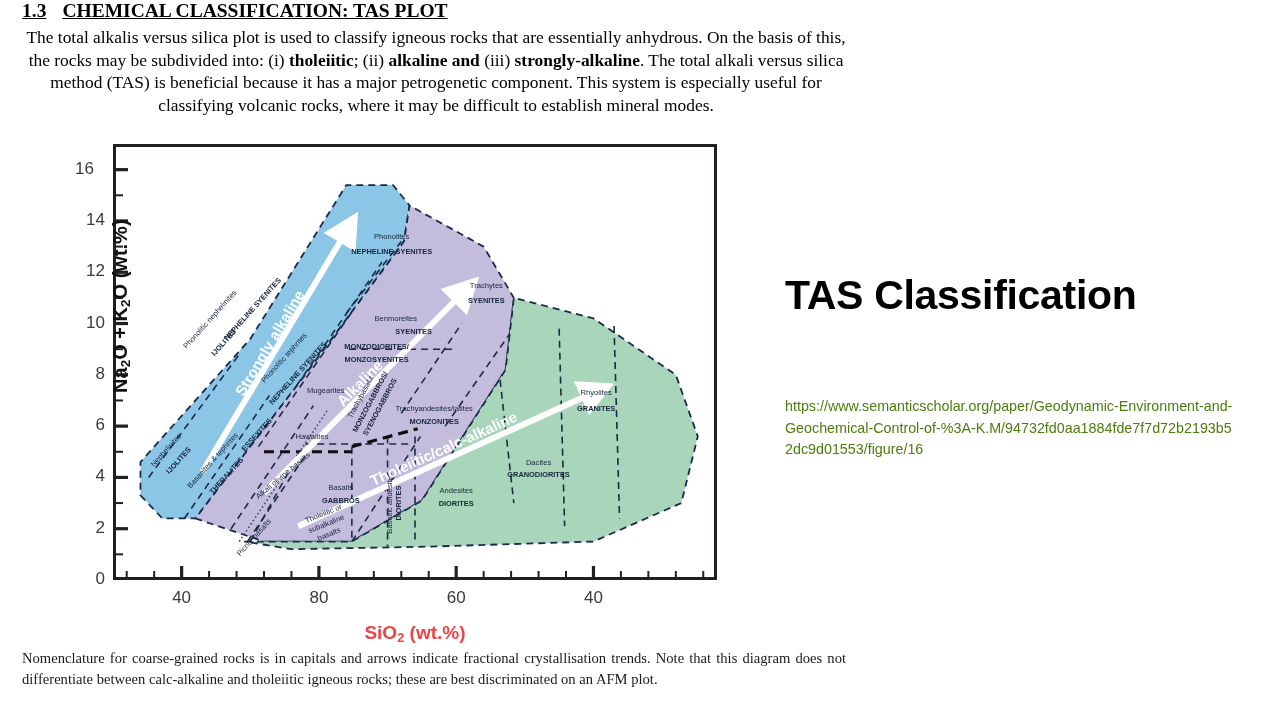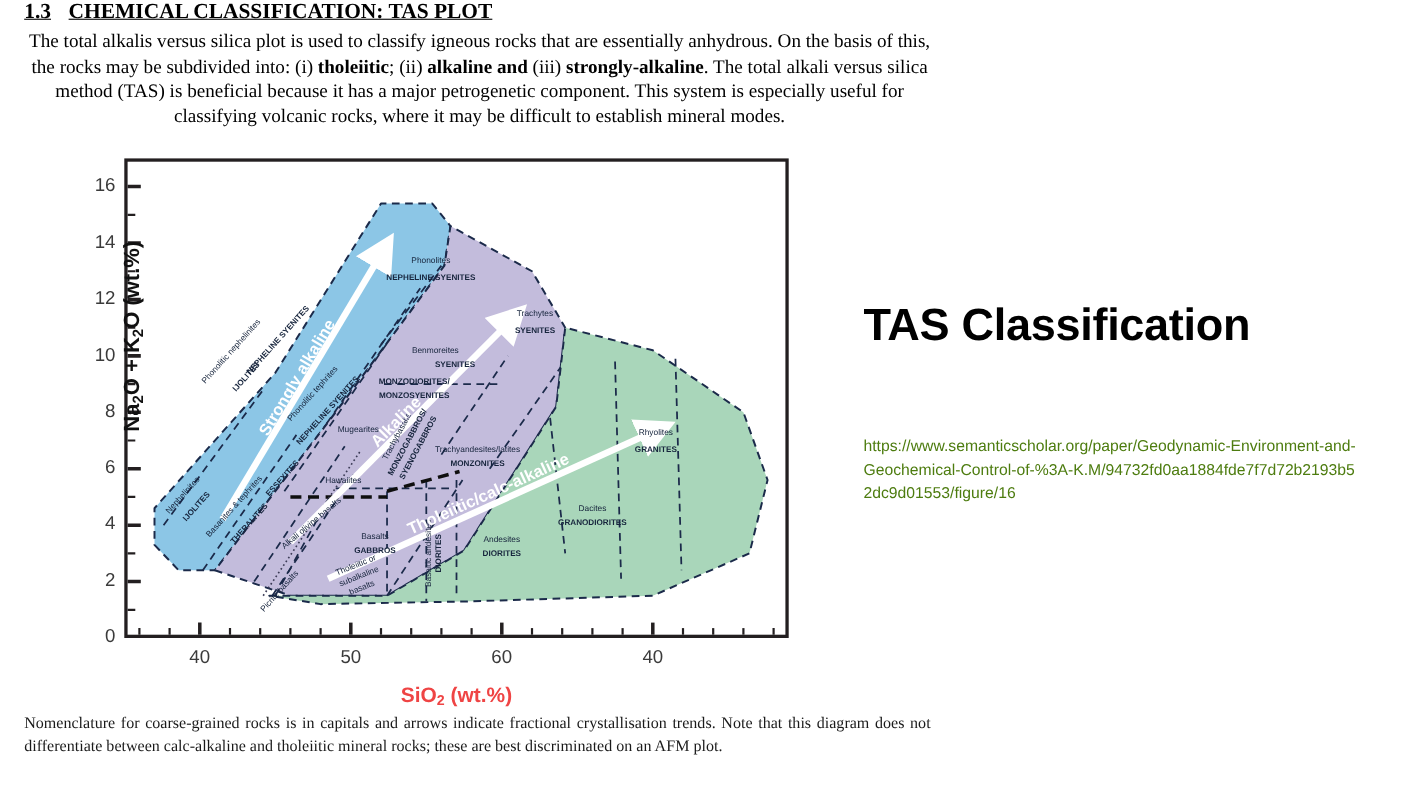--- a/index.html
+++ b/index.html
@@ -195,34 +195,34 @@
           <line x1="3" y1="102.58823529411768" x2="10" y2="102.58823529411768" stroke="#231f20" stroke-width="2"></line>
           <line x1="3" y1="76.94117647058823" x2="15" y2="76.94117647058823" stroke="#231f20" stroke-width="3.2"></line>
           <line x1="3" y1="51.29411764705884" x2="10" y2="51.29411764705884" stroke="#231f20" stroke-width="2"></line>
           <line x1="3" y1="25.64705882352939" x2="15" y2="25.64705882352939" stroke="#231f20" stroke-width="3.2"></line>
         </g>
     </svg>
     <div id="ylabel">Na<sub>2</sub>O + K<sub>2</sub>O (wt.%)</div>
     <div id="xlabel">SiO<sub>2</sub> (wt.%)</div>
     <div id="tick-labels">
         <div class="ax-label ax-label-x" style="left: 43.6364px; top: 444px; width: 50px;">40</div>
-        <div class="ax-label ax-label-x" style="left: 180.909px; top: 444px; width: 50px;">50</div>
+        <div class="ax-label ax-label-x" style="left: 180.909px; top: 444px; width: 50px;">80</div>
         <div class="ax-label ax-label-x" style="left: 318.182px; top: 444px; width: 50px;">60</div>
         <div class="ax-label ax-label-x" style="left: 455.455px; top: 444px; width: 50px;">40</div>
         <div class="ax-label" style="left: -38px; top: 425px; width: 30px; text-align: right;">0</div>
         <div class="ax-label" style="left: -38px; top: 373.706px; width: 30px; text-align: right;">2</div>
         <div class="ax-label" style="left: -38px; top: 322.412px; width: 30px; text-align: right;">4</div>
         <div class="ax-label" style="left: -38px; top: 271.118px; width: 30px; text-align: right;">6</div>
         <div class="ax-label" style="left: -38px; top: 219.824px; width: 30px; text-align: right;">8</div>
         <div class="ax-label" style="left: -38px; top: 168.529px; width: 30px; text-align: right;">10</div>
         <div class="ax-label" style="left: -38px; top: 117.235px; width: 30px; text-align: right;">12</div>
         <div class="ax-label" style="left: -38px; top: 65.9412px; width: 30px; text-align: right;">14</div>
-        <div class="ax-label" style="left: -38px; top: 14.6471px; width: 30px; text-align: right;">16</div>
+        <div class="ax-label" style="left: -38px; top: 14.6471px; width: 30px; text-align: left;">16</div>
       </div>
   </div>
 
-  <div id="figure-caption">Nomenclature for coarse-grained rocks is in capitals and arrows indicate fractional crystallisation trends. Note that this diagram does not differentiate between calc-alkaline and tholeiitic mineral rocks; these are best discriminated on an AFM plot.</div>
+  <div id="figure-caption">Nomenclature for coarse-grained rocks is in capitals and arrows indicate fractional crystallisation trends. Note that this diagram does not differentiate between calc-alkaline and tholeiitic igneous rocks; these are best discriminated on an AFM plot.</div>
 </div>
 
 <div id="right-column">
   <div id="slide-title">TAS Classification</div>
   <div id="source-url">https://www.semanticscholar.org/paper/Geodynamic-Environment-and-Geochemical-Control-of-%3A-K.M/94732fd0aa1884fde7f7d72b2193b52dc9d01553/figure/16</div>
 </div>
 
 </body></html>

